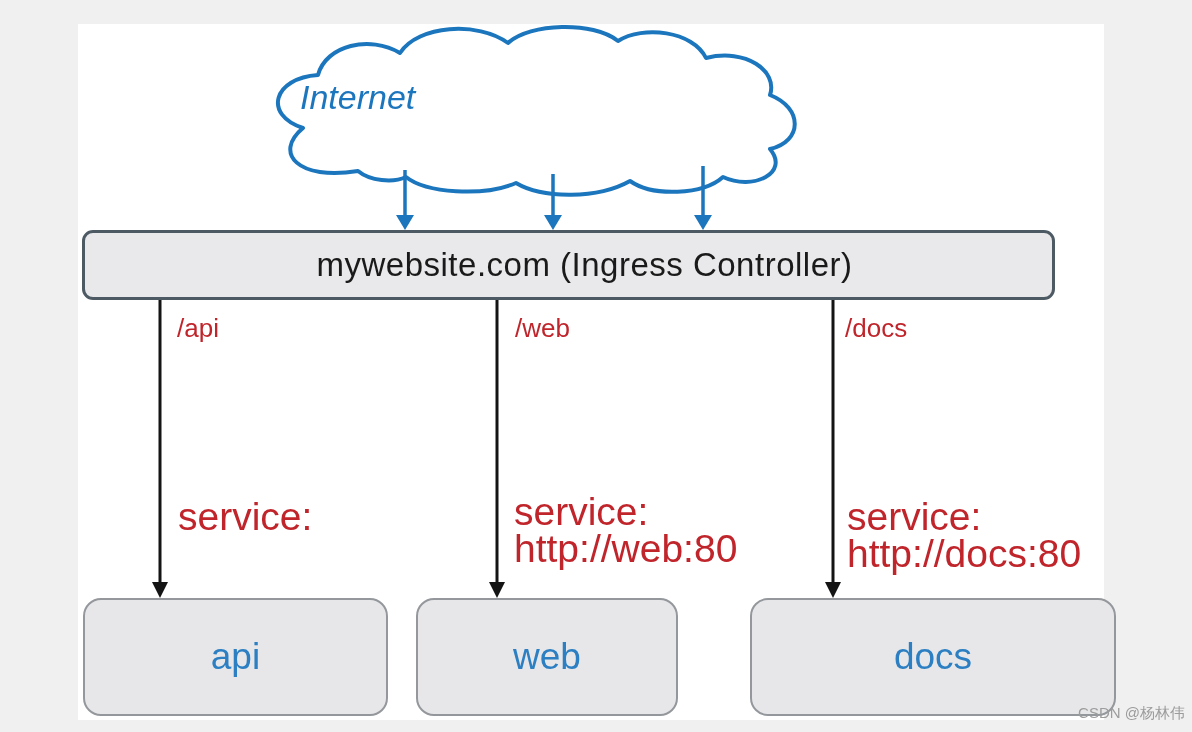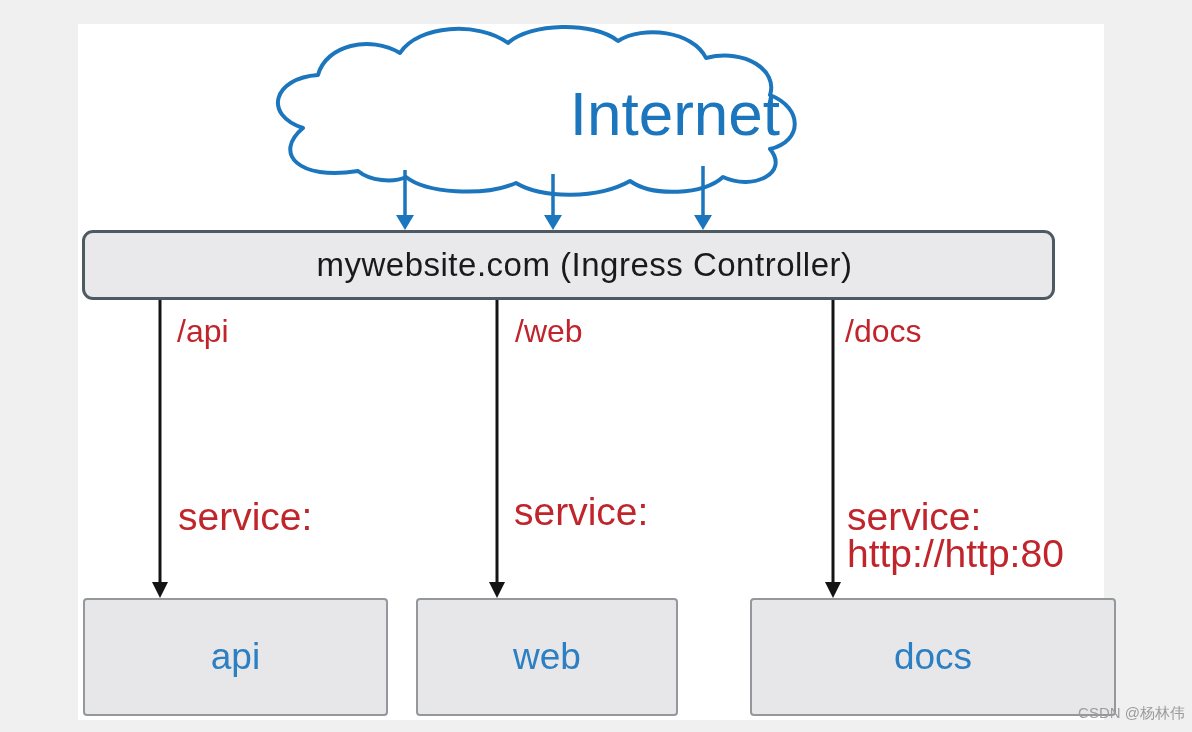--- a/index.html
+++ b/index.html
@@ -20,40 +20,40 @@
     background:var(--canvas);
   }
   svg.layer{position:absolute;left:0;top:0;width:1192px;height:732px;pointer-events:none;}
   .cloud-path{fill:#ffffff;stroke:var(--blue);stroke-width:4;stroke-linejoin:round;stroke-linecap:round;}
   .blue-arrow-line{stroke:var(--blue);stroke-width:3.5;}
   .blue-arrow-head{fill:var(--blue);}
   .black-arrow-line{stroke:var(--arrow-black);stroke-width:3;}
   .black-arrow-head{fill:var(--arrow-black);}
   .cloud-label{
     position:absolute;left:300px;top:78px;width:480px;
-    text-align:right;font-size:62px;color:var(--blue);
+    text-align:left;font-size:34px;color:var(--blue);font-style:italic;
   }
   .ingress-box{
     position:absolute;left:82px;top:230px;width:973px;height:70px;
     box-sizing:border-box;background:var(--ingress-fill);
     border:3px solid var(--ingress-border);border-radius:11px;
     display:flex;align-items:center;justify-content:center;padding-left:32px;
   }
   .ingress-label{font-size:33px;color:var(--title-text);letter-spacing:0.5px;}
   .path-label{
-    position:absolute;top:313px;font-size:32px;color:var(--red);
+    position:absolute;top:313px;font-size:26px;color:var(--red);
   }
   .path-1{left:177px;} .path-2{left:515px;} .path-3{left:845px;}
   .service-label{
     position:absolute;font-size:39px;line-height:37px;color:var(--red);
   }
   .svc-1{left:178px;top:498px;} .svc-2{left:514px;top:493px;} .svc-3{left:847px;top:498px;}
   .node-box{
     position:absolute;top:598px;height:118px;box-sizing:border-box;
-    background:var(--node-fill);border:2px solid var(--node-border);border-radius:4px;
+    background:var(--node-fill);border:2px solid var(--node-border);border-radius:18px;
     display:flex;align-items:center;justify-content:center;
   }
   .node-1{left:83px;width:305px;} .node-2{left:416px;width:262px;} .node-3{left:750px;width:366px;}
   .node-label{font-size:37px;color:var(--label-blue);}
   .watermark{
     position:absolute;right:7px;top:704px;font-size:15px;color:var(--watermark-gray);
   }
 </style>
 </head>
 <body>
@@ -116,24 +116,25 @@
 
 <div class="path-label path-1">/api</div>
 <div class="path-label path-2">/web</div>
 <div class="path-label path-3">/docs</div>
 
 <div class="service-label svc-1">
   <div>service:</div>
 </div>
 <div class="service-label svc-2">
   <div>service:</div>
+  <div>http://web:80</div>
 </div>
 <div class="service-label svc-3">
   <div>service:</div>
-  <div>http://http:80</div>
+  <div>http://docs:80</div>
 </div>
 
 <div class="node-box node-1">
   <span class="node-label">api</span>
 </div>
 <div class="node-box node-2">
   <span class="node-label">web</span>
 </div>
 <div class="node-box node-3">
   <span class="node-label">docs</span>

